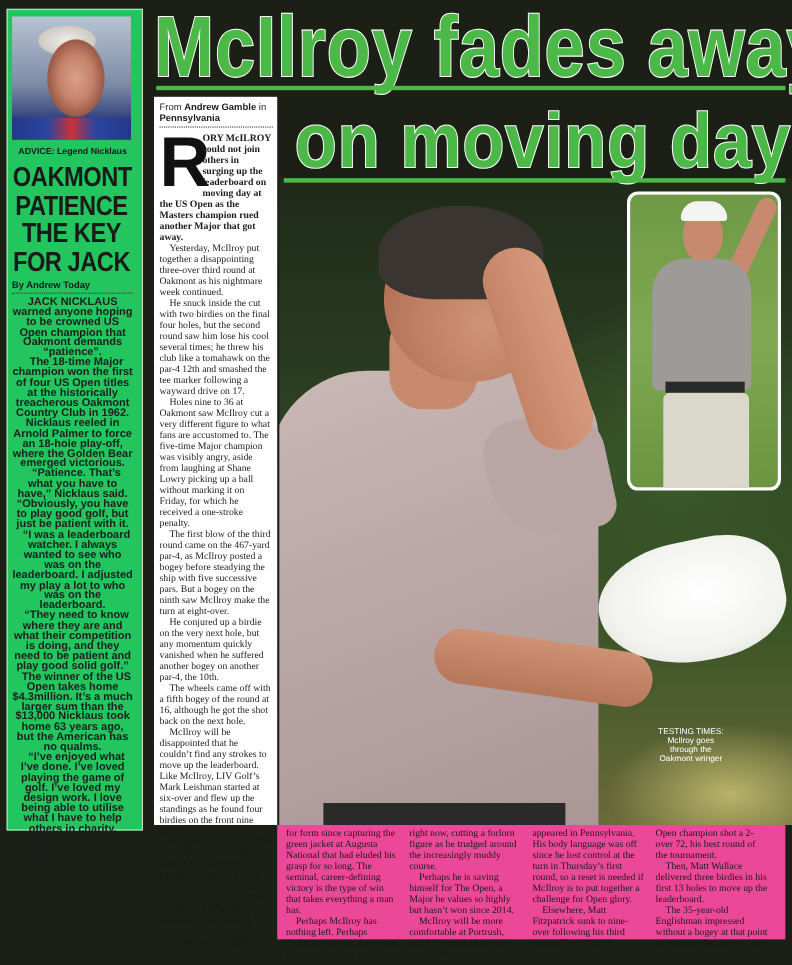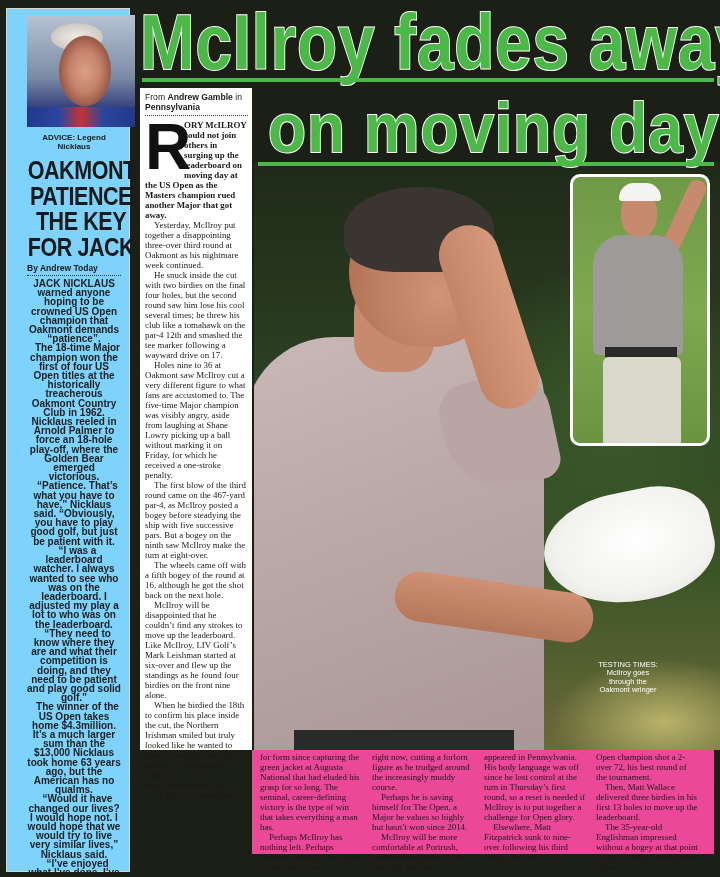--- a/index.html
+++ b/index.html
@@ -4,24 +4,24 @@
 <style>
   * { box-sizing: border-box; margin: 0; padding: 0; }
   html, body { width: 720px; height: 877px; overflow: hidden; }
   body {
     position: relative;
     background: #1c1f16;
     font-family: "Liberation Serif", serif;
   }
   
   .side {
-    position: absolute; left: 6px; top: 8px; width: 124px; height: 864px;
-    background: #7dd3fc;
+    position: absolute; left: 6px; top: 8px; width: 124px; height: 747px;
+    background: #22c55e;
     border: 1px solid #d4d8c8;
-    padding: 6px 8px 0 20px;
+    padding: 6px 8px 0 4px;
   }
   .side-photo {
     width: 108px; height: 112px;
     background:
       radial-gradient(ellipse 34px 46px at 58px 56px, #d9a088 0%, #c5826a 45%, #9a5a48 75%, transparent 78%),
       radial-gradient(ellipse 42px 22px at 50px 22px, #f0ede8 0%, #cfcac4 60%, transparent 64%),
       linear-gradient(180deg, #b7c3d4 0%, #7d8ca6 55%, #2e3c7a 85%, #c0303a 100%);
     position: relative;
   }
   .side-photo::after {
@@ -171,21 +171,20 @@
     <div>FOR JACK</div>
   </div>
   <div class="side-byline">By Andrew Today</div>
   <div class="side-body">
     <p>JACK NICKLAUS warned anyone hoping to be crowned US Open champion that Oakmont demands “patience”.</p>
     <p>The 18-time Major champion won the first of four US Open titles at the historically treacherous Oakmont Country Club in 1962. Nicklaus reeled in Arnold Palmer to force an 18-hole play-off, where the Golden Bear emerged victorious.</p>
     <p>“Patience. That’s what you have to have,” Nicklaus said. “Obviously, you have to play good golf, but just be patient with it.</p>
     <p>“I was a leaderboard watcher. I always wanted to see who was on the leaderboard. I adjusted my play a lot to who was on the leaderboard.</p>
     <p>“They need to know where they are and what their competition is doing, and they need to be patient and play good solid golf.”</p>
     <p>The winner of the US Open takes home $4.3million. It’s a much larger sum than the $13,000 Nicklaus took home 63 years ago, but the American has no qualms.</p>
-    <p>“Would it have changed our lives? I would hope not. I would hope that we would try to live very similar lives,” Nicklaus said.</p>
     <p>“I’ve enjoyed what I’ve done. I’ve loved playing the game of golf. I’ve loved my design work. I love being able to utilise what I have to help others in charity.</p>
     <p>“We had to win to make a name to make a living. Today they make a living playing golf.”</p>
   </div>
 </div>
 
 <div class="photo">
   <div class="shirt"></div>
   <div class="neck"></div>
   <div class="head"></div>
   <div class="hair"></div>
@@ -224,20 +223,21 @@
     <span>in</span>
     <b>Pennsylvania</b>
   </div>
   <div class="body-serif dropcap-wrap">
     <span class="dropcap">R</span>
     <p class="lead-bold">ORY McILROY could not join others in surging up the leaderboard on moving day at the US Open as the Masters champion rued another Major that got away.</p>
     <p>Yesterday, McIlroy put together a disappointing three-over third round at Oakmont as his nightmare week continued.</p>
     <p>He snuck inside the cut with two birdies on the final four holes, but the second round saw him lose his cool several times; he threw his club like a tomahawk on the par-4 12th and smashed the tee marker following a wayward drive on 17.</p>
     <p>Holes nine to 36 at Oakmont saw McIlroy cut a very different figure to what fans are accustomed to. The five-time Major champion was visibly angry, aside from laughing at Shane Lowry picking up a ball without marking it on Friday, for which he received a one-stroke penalty.</p>
     <p>The first blow of the third round came on the 467-yard par-4, as McIlroy posted a bogey before steadying the ship with five successive pars. But a bogey on the ninth saw McIlroy make the turn at eight-over.</p>
+    <p>He conjured up a birdie on the very next hole, but any momentum quickly vanished when he suffered another bogey on another par-4, the 10th.</p>
     <p>The wheels came off with a fifth bogey of the round at 16, although he got the shot back on the next hole.</p>
     <p>McIlroy will be disappointed that he couldn’t find any strokes to move up the leaderboard. Like McIlroy, LIV Golf’s Mark Leishman started at six-over and flew up the standings as he found four birdies on the front nine alone.</p>
     <p>When he birdied the 18th to confirm his place inside the cut, the Northern Irishman smiled but truly looked like he wanted to pack up and go home. He wanted no further part of Oakmont, and his third round reflected as much.</p>
     <p>McIlroy has struggled</p>
   </div>
 </div>
 
 <div class="bottom-cols body-serif">
   <div class="col">
     <p style="text-indent:0">for form since capturing the green jacket at Augusta National that had eluded his grasp for so long. The seminal, career-defining victory is the type of win that takes everything a man has.</p>

